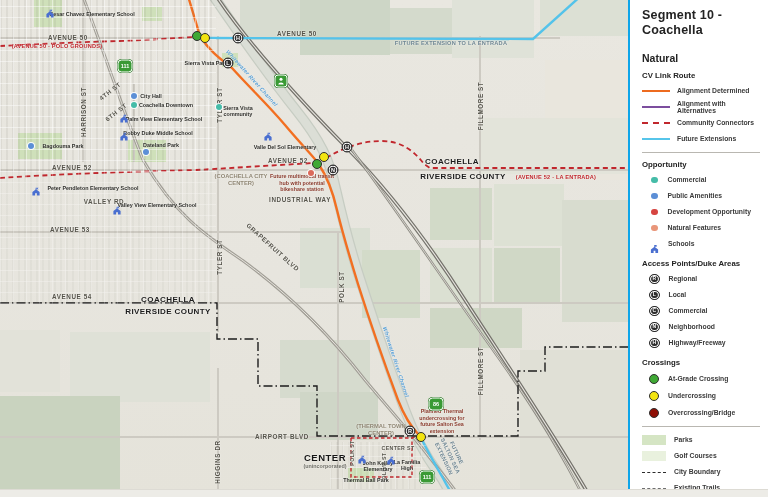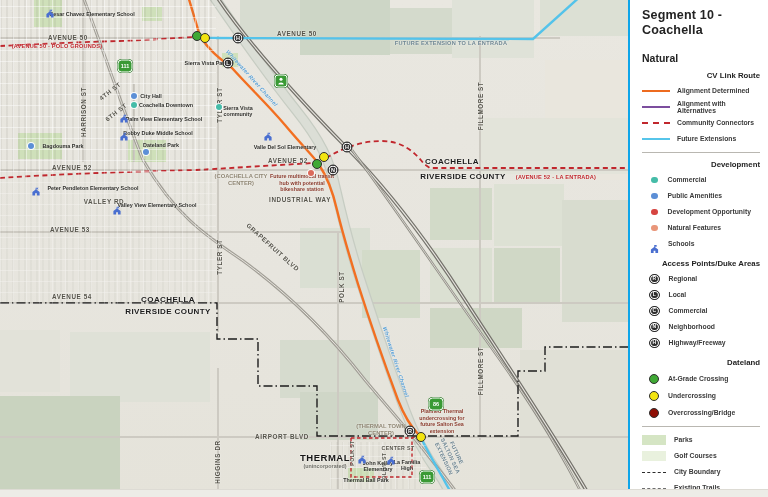--- a/index.html
+++ b/index.html
@@ -41,21 +41,21 @@
     box-shadow:0 0 0 .5px #2f7a2b;}
   .mk-school{width:9px;height:9px;}
   .mk-rest{width:13px;height:13px;border-radius:3.5px;background:#3A9A35;border:1px solid #fff;
     box-shadow:0 0 0 .5px #2f7a2b;}
 
   
   #panel{position:absolute;left:628px;top:0;width:140px;height:497px;background:#fff;
     border-left:2px solid #0ea5e9;box-sizing:border-box;padding:8px 8px 0 12px;}
   .p-title{font-size:12.5px;font-weight:800;color:#232323;letter-spacing:.2px;line-height:1.2;}
   .p-legend{font-size:10.5px;font-weight:800;color:#232323;margin-top:14px;}
-  .sect{font-size:7.8px;font-weight:800;color:#232323;margin:7px 0 3px;text-align:right;}
+  .sect{font-size:7.8px;font-weight:800;color:#232323;margin:7px 0 3px;}
   .lrow{display:flex;align-items:center;height:16px;}
   .lrow.rt{height:16px;}
   .lswatch{width:28px;margin-right:7px;border-top:2.6px solid #000;flex:none;}
   .lswatch.dashed{border-top-width:2.2px;border-top-style:dashed;}
   .llabel{font-size:6.8px;color:#3a3a3a;font-weight:600;line-height:1.1;}
   .ldot{width:6.5px;height:6.5px;border-radius:50%;margin:0 10px 0 9px;flex:none;}
   .lschool{width:9px;height:9px;margin:0 9px 0 8px;flex:none;}
   .laccess{width:10.5px;height:10.5px;border-radius:50%;background:#2d2d2d;border:1.5px solid #2d2d2d;
     box-shadow:inset 0 0 0 1.1px #fff;color:#fff;font-size:5px;font-weight:800;text-align:center;
     line-height:7.5px;margin:0 9px 0 7px;flex:none;box-sizing:border-box;}
@@ -203,21 +203,21 @@
         <div class="ml poi" style="left: 161px; top: 145px; transform: translate(-50%, -50%);">Dateland Park</div>
         <div class="ml poi" style="left: 63px; top: 146px; transform: translate(-50%, -50%);">Bagdouma Park</div>
         <div class="ml poi" style="left: 93px; top: 188px; transform: translate(-50%, -50%);">Peter Pendleton Elementary School</div>
         <div class="ml poi" style="left: 157px; top: 205px; transform: translate(-50%, -50%);">Valley View Elementary School</div>
         <div class="ml poi" style="left: 206px; top: 63px; transform: translate(-50%, -50%);">Sierra Vista Park</div>
         <div class="ml poi wrap" style="left: 238px; top: 111px; width: 46px; transform: translate(-50%, -50%);">Sierra Vista community</div>
         <div class="ml poi" style="left: 285px; top: 147px; transform: translate(-50%, -50%);">Valle Del Sol Elementary</div>
         <div class="ml poi wrap" style="left: 378px; top: 466px; width: 40px; transform: translate(-50%, -50%);">John Kelley Elementary</div>
         <div class="ml poi wrap" style="left: 407px; top: 465px; width: 34px; transform: translate(-50%, -50%);">La Familia High</div>
         <div class="ml poi" style="left: 366px; top: 480px; transform: translate(-50%, -50%);">Thermal Ball Park</div>
-        <div class="ml city" style="left: 325px; top: 457px; transform: translate(-50%, -50%);">THERMAL</div>
+        <div class="ml city" style="left: 325px; top: 457px; transform: translate(-50%, -50%);">CENTER</div>
         <div class="ml citysub" style="left: 325px; top: 466px; transform: translate(-50%, -50%);">(unincorporated)</div>
         <div class="ml note wrap" style="left: 302px; top: 183px; width: 70px; transform: translate(-50%, -50%);">Future multimodal transit hub with potential bikeshare station</div>
         <div class="ml note wrap" style="left: 442px; top: 421px; width: 52px; transform: translate(-50%, -50%);">Planned Thermal undercrossing for future Salton Sea extension</div>
         <div class="mk mk-access" style="left: 228px; top: 63px;">L</div>
         <div class="mk mk-access" style="left: 238px; top: 38px;">H</div>
         <div class="mk mk-access" style="left: 347px; top: 147px;">H</div>
         <div class="mk mk-access" style="left: 333px; top: 170px;">N</div>
         <div class="mk mk-access" style="left: 410px; top: 431px;">R</div>
         <div class="mk mk-crossing" style="left: 197px; top: 36px; background: rgb(63, 169, 53);"></div>
         <div class="mk mk-crossing" style="left: 205px; top: 38px; background: rgb(242, 228, 16);"></div>
@@ -314,21 +314,21 @@
     <div class="lrow rt">
       <span class="lswatch dashed" style="border-top-color: rgb(193, 39, 45);"></span>
       <span class="llabel">Community Connectors</span>
     </div>
     <div class="lrow rt">
       <span class="lswatch" style="border-top-color: rgb(86, 197, 234);"></span>
       <span class="llabel">Future Extensions</span>
     </div>
 
     <hr class="lhr">
-    <div class="sect">Development</div>
+    <div class="sect">Opportunity</div>
     <div class="lrow">
       <span class="ldot" style="background: rgb(69, 188, 168);"></span>
       <span class="llabel">Commercial</span>
     </div>
     <div class="lrow">
       <span class="ldot" style="background: rgb(92, 143, 214);"></span>
       <span class="llabel">Public Amenities</span>
     </div>
     <div class="lrow">
       <span class="ldot" style="background: rgb(214, 69, 65);"></span>
@@ -362,21 +362,21 @@
     </div>
     <div class="lrow">
       <span class="laccess">N</span>
       <span class="llabel">Neighborhood</span>
     </div>
     <div class="lrow">
       <span class="laccess">H</span>
       <span class="llabel">Highway/Freeway</span>
     </div>
 
-    <div class="sect">Dateland</div>
+    <div class="sect">Crossings</div>
     <div class="lrow" style="height:17px">
       <span class="lcross" style="background: rgb(63, 169, 53);"></span>
       <span class="llabel">At-Grade Crossing</span>
     </div>
     <div class="lrow" style="height:17px">
       <span class="lcross" style="background: rgb(242, 228, 16);"></span>
       <span class="llabel">Undercrossing</span>
     </div>
     <div class="lrow" style="height:17px">
       <span class="lcross" style="background: rgb(142, 14, 4);"></span>

